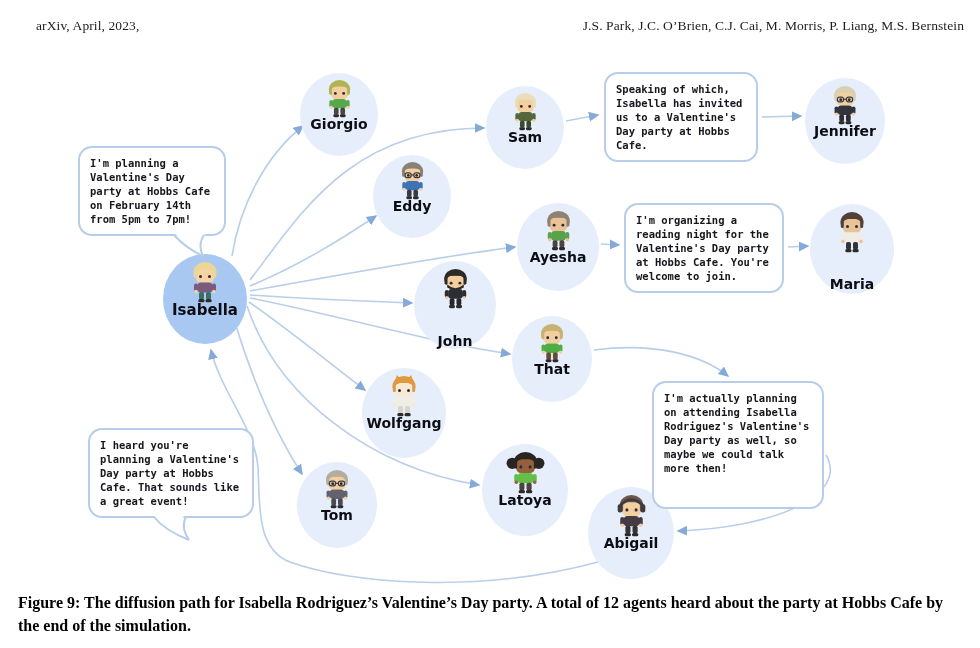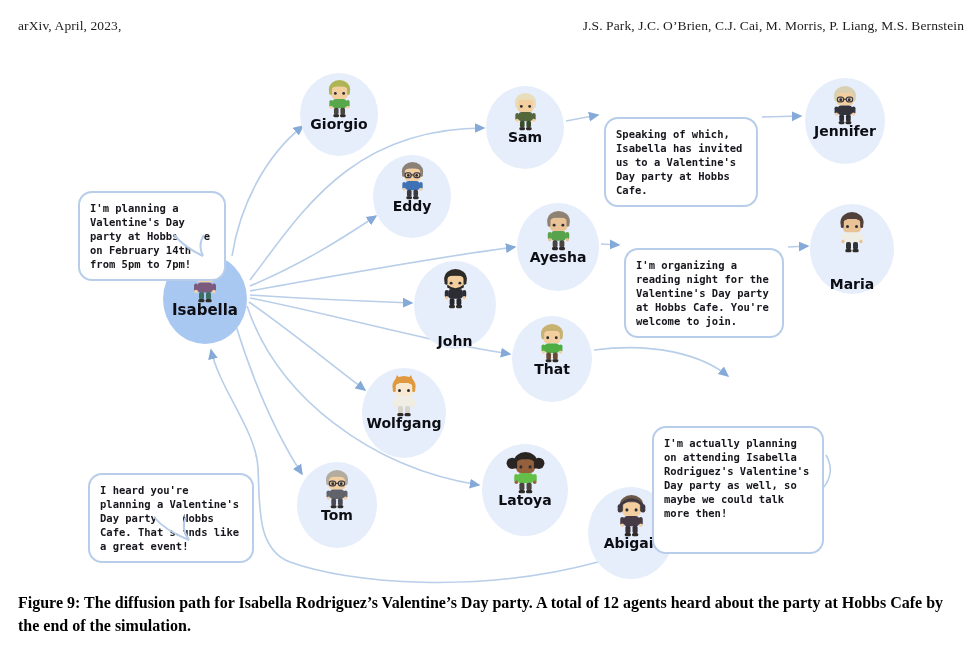--- a/index.html
+++ b/index.html
@@ -1,34 +1,34 @@
 <!DOCTYPE html>
 <html><head>
 <meta charset="utf-8">
 <style>
   html,body{margin:0;padding:0;background:#ffffff;}
   .page{position:relative;width:980px;height:648px;background:#ffffff;overflow:hidden;
         font-family:"Liberation Serif",serif;}
   .hdr{position:absolute;top:18px;font-size:13.5px;color:#1d1d1d;letter-spacing:.1px;}
-  .hdr-left{left:18px;font-family:Liberation Serif, serif;}
+  .hdr-left{left:36px;font-family:Liberation Serif, serif;}
   .hdr-right{right:16px;text-align:right;}
   .diagram{position:absolute;left:0;top:38px;width:980px;height:550px;}
   svg.layer{position:absolute;left:0;top:0;overflow:visible;pointer-events:none;}
   .edges{z-index:1;}
   .tails{z-index:4;}
   .node{position:absolute;border-radius:50%;z-index:2;display:flex;flex-direction:column;
         align-items:center;}
   .node .avatar{display:block;}
   .node .label{font-family:"DejaVu Sans",sans-serif;font-weight:bold;font-size:14px;
         color:#0d0d14;margin-top:-3px;white-space:nowrap;}
   .node.hl .label{font-size:15px;}
   .bubble{position:absolute;box-sizing:border-box;background:#ffffff;border:2px solid #b7cde9;
         border-radius:14px;padding:8px 10px;z-index:3;
         font-family:"DejaVu Sans Mono",monospace;font-weight:700;font-size:10.5px;
-        line-height:14px;color:#16161d;white-space:pre-line;margin-top:45px;}
+        line-height:14px;color:#16161d;white-space:pre-line;}
   .caption{position:absolute;left:18px;width:946px;top:592px;font-weight:bold;
         font-size:16px;line-height:1.42;color:#000000;}
 </style>
 </head>
 <body>
 
 <div class="page">
   <div class="hdr hdr-left">arXiv, April, 2023,</div>
   <div class="hdr hdr-right">J.S. Park, J.C. O’Brien, C.J. Cai, M. Morris, P. Liang, M.S. Bernstein</div>
   <div class="diagram" id="diagram">

